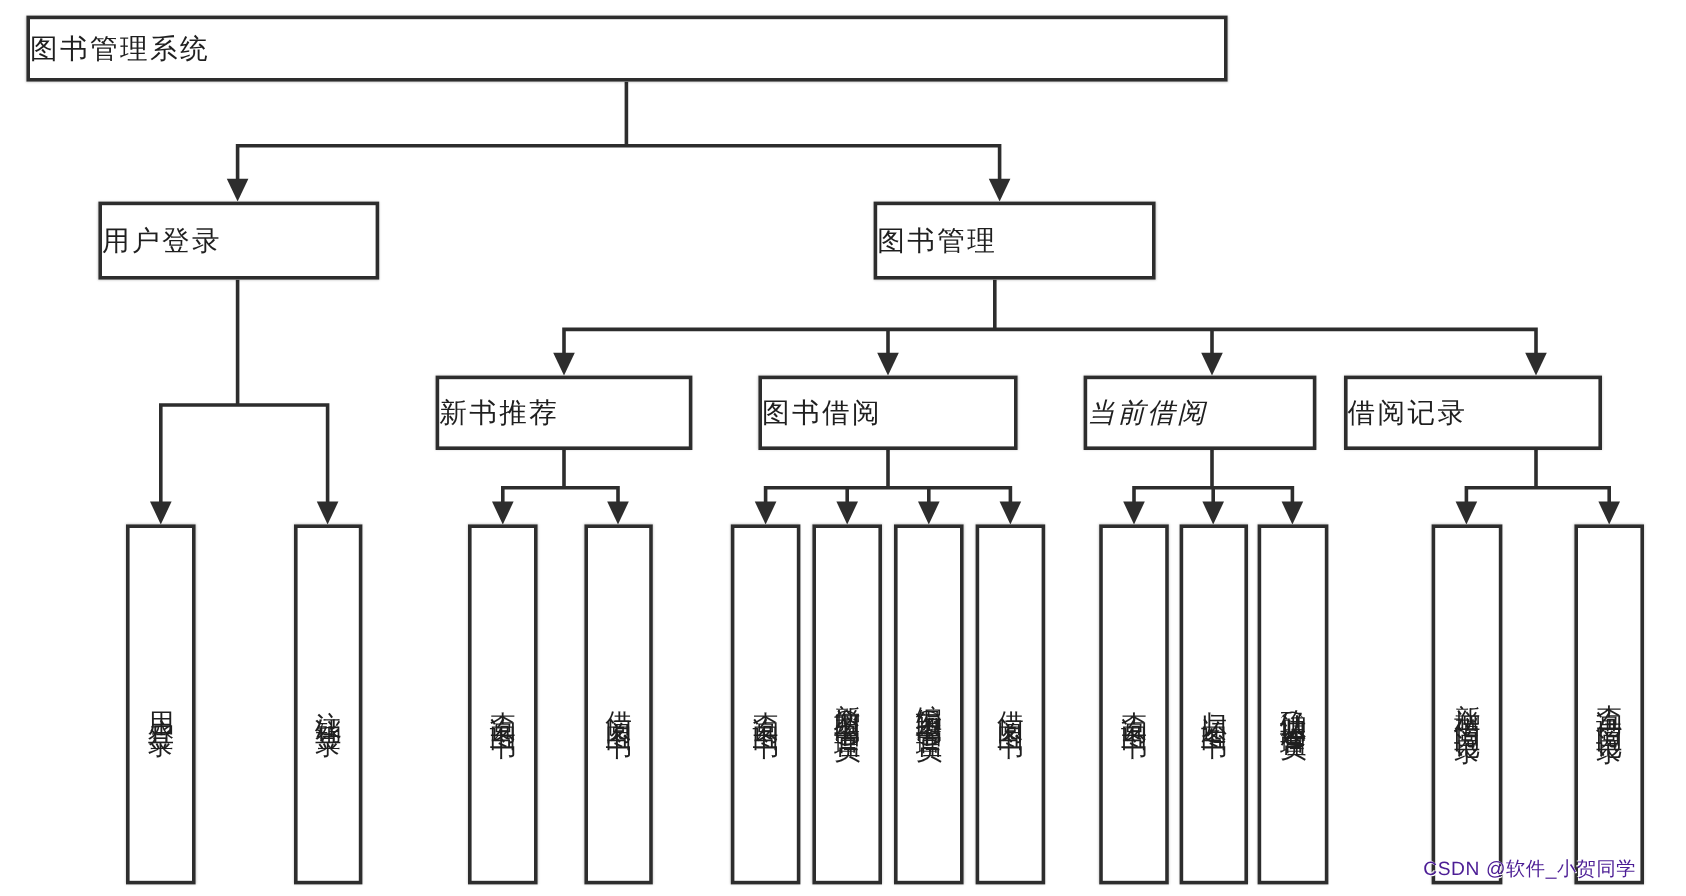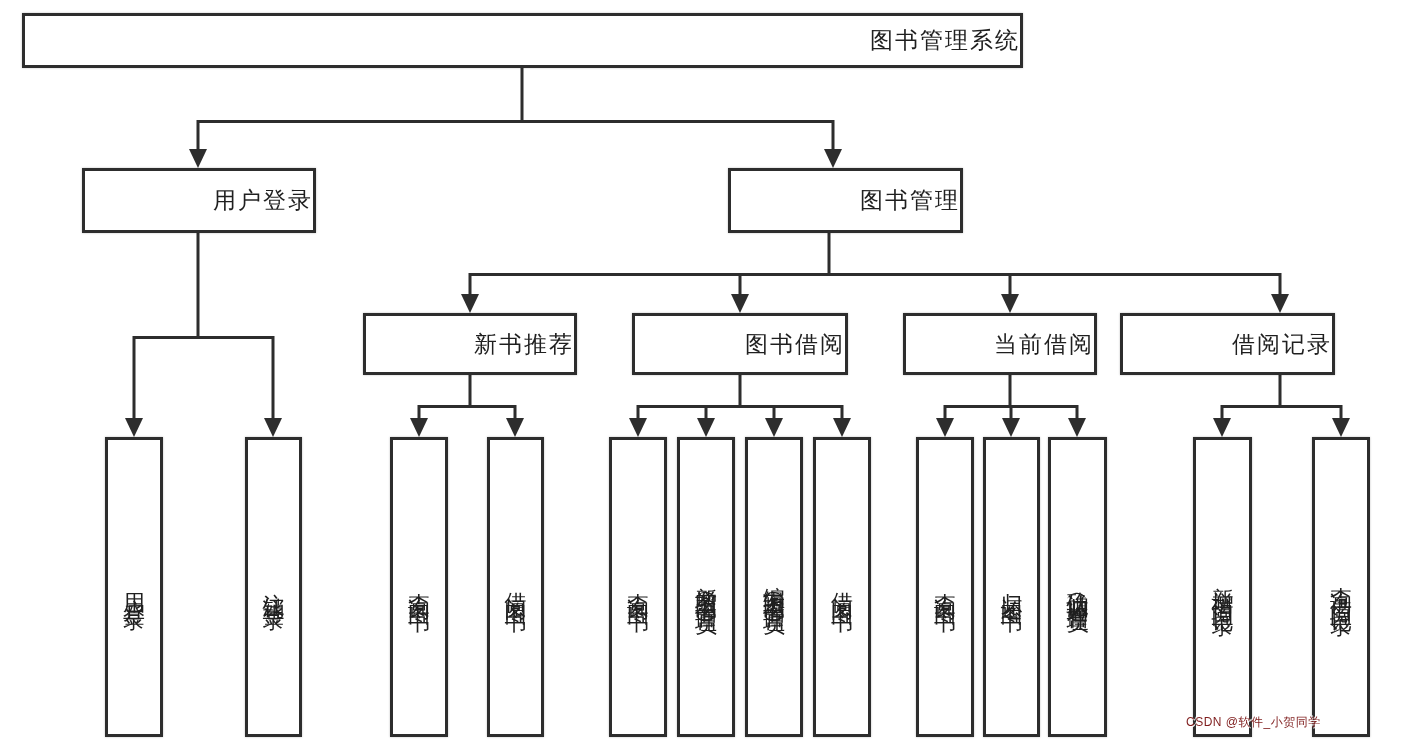--- a/index.html
+++ b/index.html
@@ -25,21 +25,21 @@
     pointer-events: none;
   }
   .hbox {
     position: absolute;
     box-sizing: border-box;
     background: #ffffff;
     border: 3px solid #2d2d2d;
     box-shadow: 0 0 2px rgba(0,0,0,0.25);
     display: flex;
     align-items: center;
-    justify-content: flex-end;
+    justify-content: flex-start;
     font-size: 23px;
     letter-spacing: 2px;
     color: #1f1f1f;
     white-space: nowrap;
   }
   .vbox {
     position: absolute;
     box-sizing: border-box;
     background: #ffffff;
     border: 3px solid #2d2d2d;
@@ -54,23 +54,23 @@
     text-align: center;
     font-size: 22px;
     line-height: 1.1;
     letter-spacing: 6px;
     color: #1f1f1f;
   }
   .watermark {
     position: absolute;
     left: 1186px;
     top: 714px;
-    font-size: 12px;
+    font-size: 16px;
     letter-spacing: 0.5px;
-    color: #7f1d1d;
+    color: #4c1d95;
     text-shadow: 1px 1px 0 #ffffff, -1px -1px 0 rgba(255,255,255,0.8);
     white-space: nowrap;
     z-index: 5;
   }
 </style>
 </head>
 <body>
 
 <div class="stage">
 
@@ -124,21 +124,21 @@
   <div class="hbox" style="left:728px; top:168px; width:235px; height:65px;">
     <span>图书管理</span>
   </div>
 
   <div class="hbox" style="left:363px; top:313px; width:214px; height:62px;">
     <span>新书推荐</span>
   </div>
   <div class="hbox" style="left:632px; top:313px; width:216px; height:62px;">
     <span>图书借阅</span>
   </div>
-  <div class="hbox" style="left:903px; top:313px; width:194px; height:62px;">
+  <div class="hbox" style="left:903px; top:313px; width:194px; height:62px;font-style:italic;">
     <span>当前借阅</span>
   </div>
   <div class="hbox" style="left:1120px; top:313px; width:215px; height:62px;">
     <span>借阅记录</span>
   </div>
 
   <div class="vbox" style="left:105px; width:58px;">
     <span>用户登录</span>
   </div>
   <div class="vbox" style="left:245px; width:57px;">

